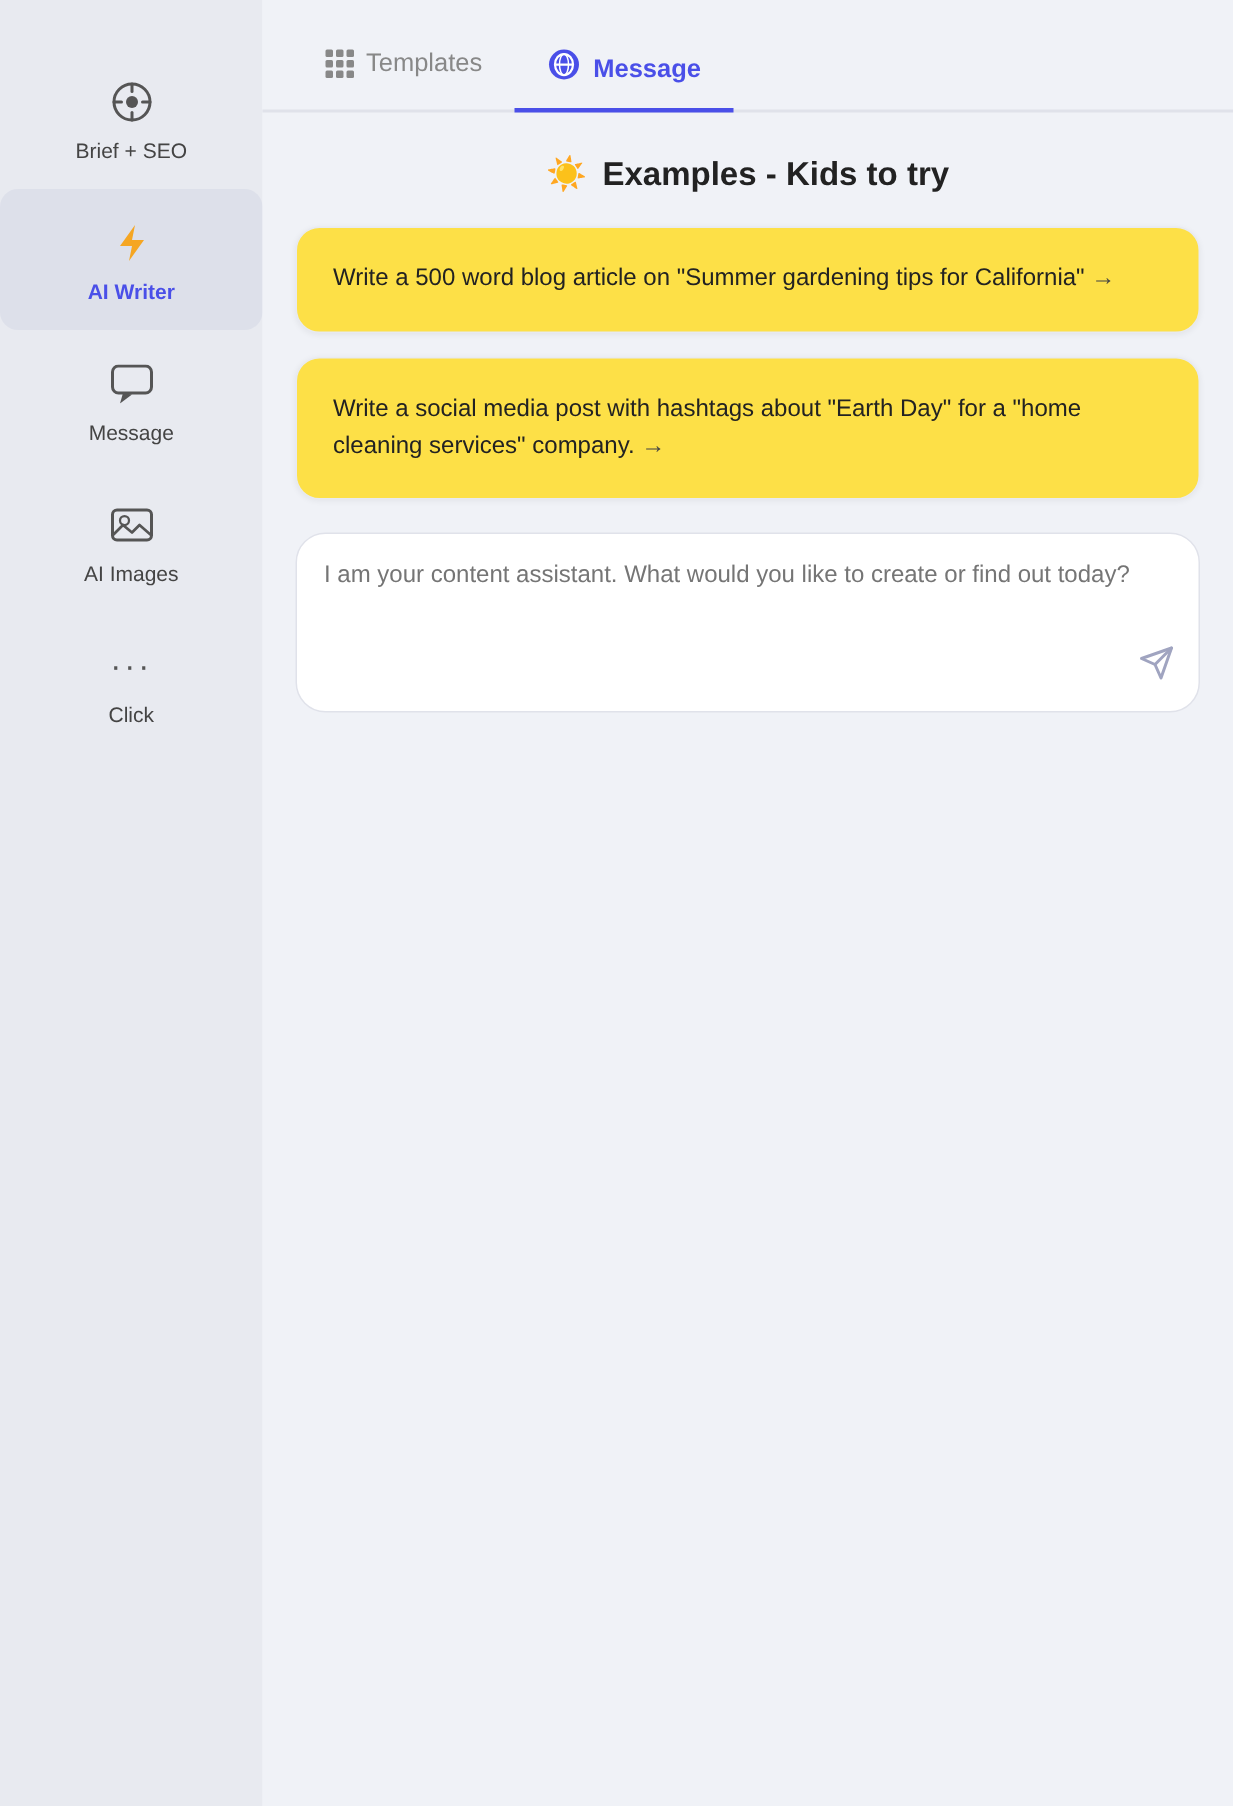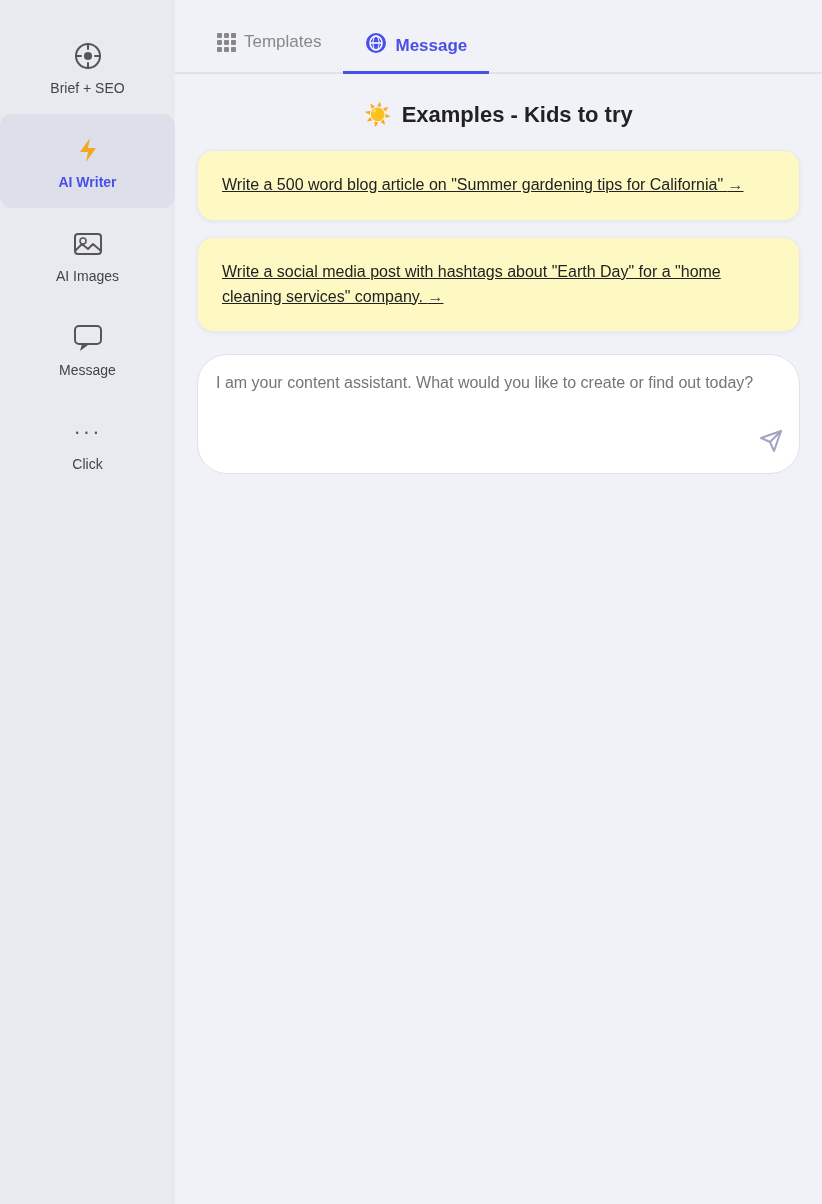--- a/index.html
+++ b/index.html
@@ -12,21 +12,21 @@
     }
 
     
     .sidebar {
       width: 175px;
       min-height: 1204px;
       background: #e8eaf0;
       display: flex;
       flex-direction: column;
       align-items: center;
-      padding: 20px 0;
+      padding: 32px 0;
       gap: 0;
       flex-shrink: 0;
     }
     .sidebar-item {
       display: flex;
       flex-direction: column;
       align-items: center;
       justify-content: center;
       width: 100%;
       padding: 18px 10px;
@@ -118,41 +118,40 @@
       font-size: 22px;
     }
     .examples-title {
       font-size: 22px;
       font-weight: 700;
       color: #222;
     }
 
     
     .example-card {
-      background: #fef9c3;
+      background: #fde047;
       border-radius: 16px;
       padding: 22px 24px;
       font-size: 16px;
       color: #222;
       line-height: 1.55;
       cursor: pointer;
       box-shadow: 0 1px 4px rgba(0,0,0,0.06);
       border: 1.5px solid #e8eaf0;
-      text-decoration: underline;
     }
     .arrow {
       display: inline;
       color: #444;
       font-size: 16px;
     }
 
     
     .chat-input-wrap {
       background: #fff;
-      border-radius: 30px;
+      border-radius: 20px;
       border: 1.5px solid #e0e2ea;
       padding: 16px 18px 23px;
       display: flex;
       flex-direction: column;
       min-height: 120px;
       position: relative;
       margin-top: 6px;
     }
     .chat-input {
       border: none;
@@ -216,36 +215,36 @@
       <svg width="28" height="28" viewBox="0 0 28 28" fill="none">
         <polygon points="16,2 6,16 14,16 12,26 22,12 14,12" fill="#f5a623"></polygon>
       </svg>
     </div>
     <span class="label">AI Writer</span>
   </div>
 
   <div class="sidebar-item">
     <div class="icon-wrap">
       <svg width="28" height="26" viewBox="0 0 28 26" fill="none">
+        <rect x="1" y="1" width="26" height="18" rx="4" stroke="#555" stroke-width="2" fill="none"></rect>
+        <polygon points="8,19 6,26 14,20" fill="#555"></polygon>
+      </svg>
+    </div>
+    <span class="label">Message</span>
+  </div>
+
+  <div class="sidebar-item">
+    <div class="icon-wrap">
+      <svg width="28" height="26" viewBox="0 0 28 26" fill="none">
         <rect x="1" y="3" width="26" height="20" rx="3" stroke="#555" stroke-width="2" fill="none"></rect>
         <circle cx="9" cy="10" r="3" stroke="#555" stroke-width="1.5" fill="none"></circle>
         <polyline points="1,20 8,13 14,18 19,13 27,20" stroke="#555" stroke-width="1.8" fill="none" stroke-linejoin="round"></polyline>
       </svg>
     </div>
     <span class="label">AI Images</span>
-  </div>
-
-  <div class="sidebar-item">
-    <div class="icon-wrap">
-      <svg width="28" height="26" viewBox="0 0 28 26" fill="none">
-        <rect x="1" y="1" width="26" height="18" rx="4" stroke="#555" stroke-width="2" fill="none"></rect>
-        <polygon points="8,19 6,26 14,20" fill="#555"></polygon>
-      </svg>
-    </div>
-    <span class="label">Message</span>
   </div>
 
   <div class="sidebar-item">
     <div class="icon-wrap" style="font-size:22px;letter-spacing:2px;color:#555;">···</div>
     <span class="label">Click</span>
   </div>
 </div>
 
 <div class="main">
 

